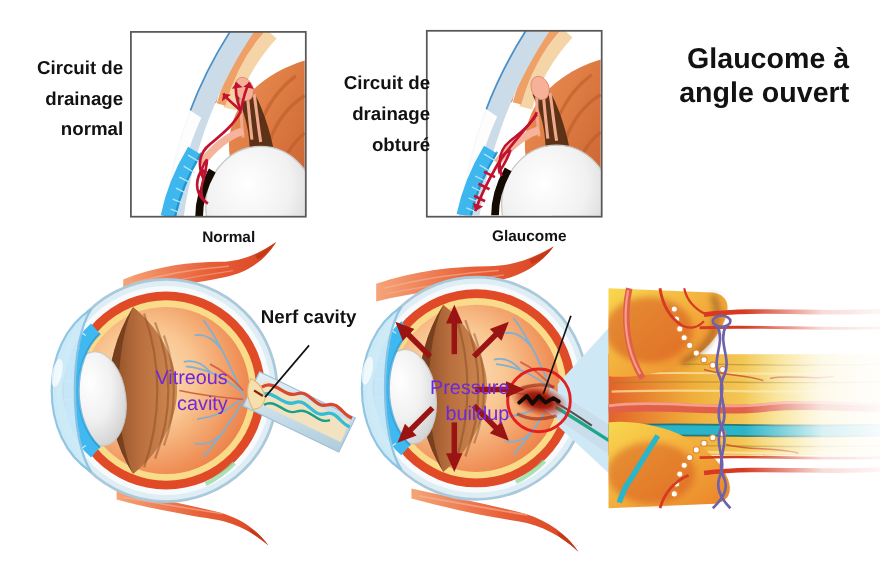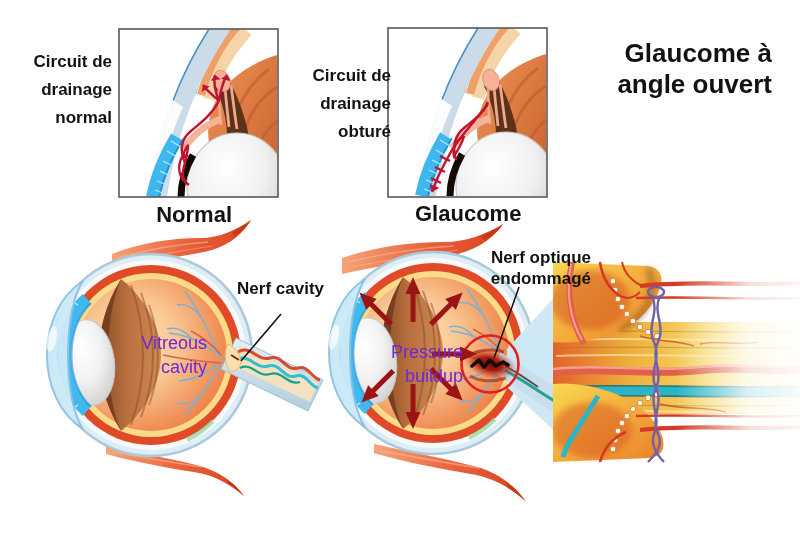--- a/index.html
+++ b/index.html
@@ -1,21 +1,21 @@
 <!DOCTYPE html>
 <html><head>
 <meta charset="utf-8">
 <style>
   html,body{margin:0;padding:0;background:#fff;}
   .stage{position:relative;width:800px;height:533px;background:#fff;overflow:hidden;
          font-family:"Liberation Sans",sans-serif;color:#141414;}
   .stage svg{position:absolute;left:0;top:0;}
   .lbl{position:absolute;text-align:right;color:#121212;}
   .caption{font-size:17px;font-weight:700;line-height:28px;}
-  .boxlabel{font-size:22px;font-weight:700;line-height:20px;}
+  .boxlabel{font-size:14px;font-weight:700;line-height:20px;}
   .title{font-size:26px;font-weight:700;line-height:31px;}
   .anno{font-size:17px;font-weight:700;line-height:21px;}
   .inner{font-size:18px;font-weight:400;line-height:24px;color:#6d28d9;}
 </style>
 </head>
 <body>
 
 <div class="stage">
 
 <svg width="800" height="533" viewBox="0 0 800 533" xmlns="http://www.w3.org/2000/svg" xmlns:xlink="http://www.w3.org/1999/xlink">
@@ -353,14 +353,13 @@
   <div class="lbl caption" style="left:10px;top:48px;width:102px;">Circuit de drainage normal</div>
   <div class="lbl caption" style="left:285px;top:62px;width:106px;">Circuit de drainage obturé</div>
 
   <div class="lbl boxlabel" style="left:132px;top:205px;width:100px;">Normal</div>
   <div class="lbl boxlabel" style="left:415px;top:204px;width:100px;">Glaucome</div>
 
   <div class="lbl inner" style="left:107px;top:331px;width:100px;">Vitreous cavity</div>
   <div class="lbl anno" style="left:234px;top:278px;width:90px;">Nerf cavity</div>
 
   <div class="lbl inner" style="left:363px;top:340px;width:100px;">Pressure buildup</div>
-  <div class="lbl anno" style="left:475px;top:247px;width:116px;">Nerf optique endommagé</div>
 </div>
 
 </body></html>

